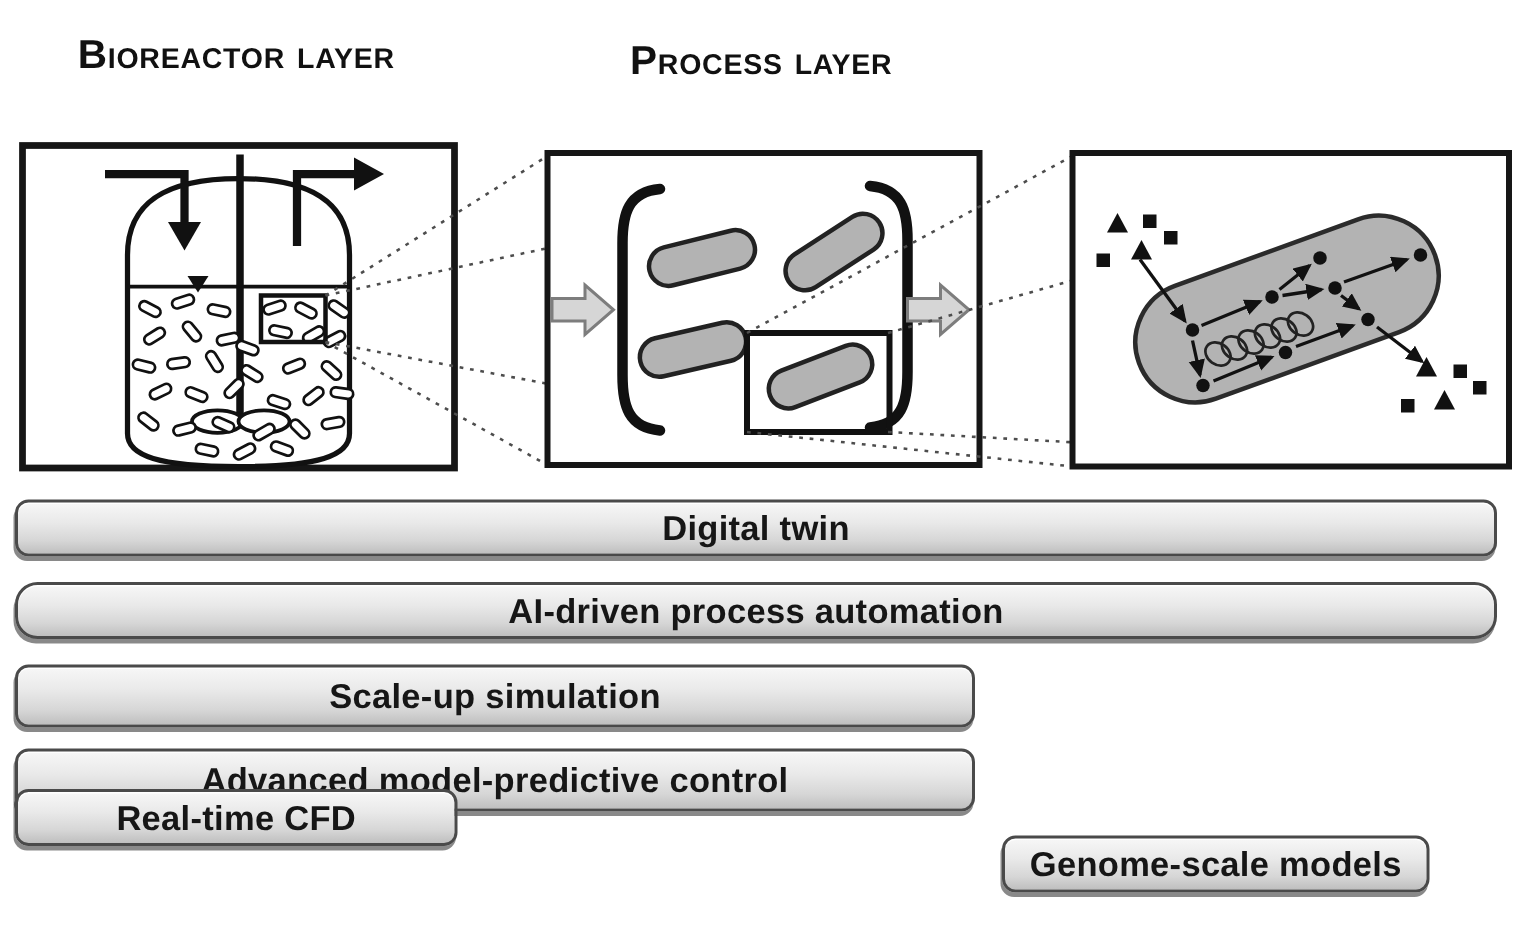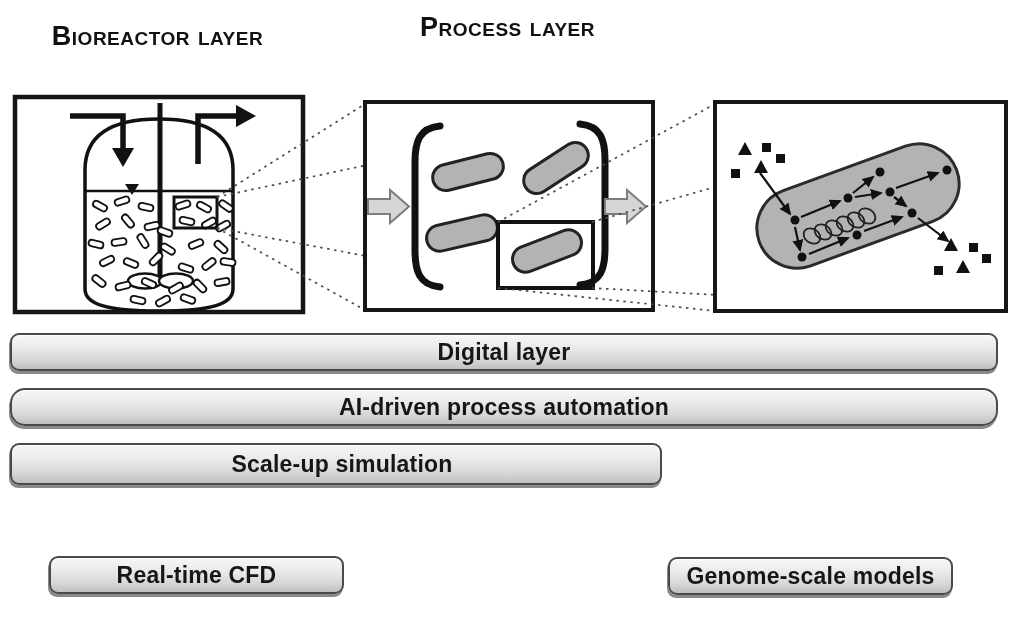--- a/index.html
+++ b/index.html
@@ -6,35 +6,35 @@
   .canvas{
     position:relative;width:1024px;height:618px;background:#ffffff;
     font-family:"Liberation Sans",sans-serif;overflow:hidden;
   }
   .layer-title{
     position:absolute;text-align:center;color:#111;
     font-weight:700;font-size:27px;line-height:33px;
     font-variant:small-caps;letter-spacing:.5px;
   }
   .t1{left:10px;top:20px;width:295px;}
-  .t2{left:360px;top:11px;width:295px;}
+  .t2{left:360px;top:24px;width:295px;}
   .t3{left:705px;top:8px;width:305px;}
   .fig-svg{position:absolute;left:0;top:0;}
   .bar{
     position:absolute;display:flex;align-items:center;justify-content:center;
     border:2px solid #4a4a4a;border-radius:9px;
     background:linear-gradient(180deg,#f7f7f7 0%,#e9e9e9 40%,#d6d6d6 75%,#bfbfbf 100%);
     box-shadow:-1px 3px 0 rgba(40,40,40,.55), inset 0 1px 0 #ffffff;
     color:#161616;font-size:23px;font-weight:700;letter-spacing:.2px;
   }
   .bar1{left:10px;top:333px;width:984px;height:34px;}
   .bar2{left:10px;top:388px;width:984px;height:34px;border-radius:15px;}
-  .bar3{left:10px;top:443px;width:636px;height:38px;padding-left:12px;}
+  .bar3{left:10px;top:443px;width:636px;height:38px;}
   .bar4{left:10px;top:499px;width:636px;height:38px;}
-  .bar5{left:10px;top:556px;width:291px;height:34px;margin-left:39px;}
+  .bar5{left:10px;top:526px;width:291px;height:34px;}
   .bar6{left:668px;top:557px;width:281px;height:34px;}
 </style>
 </head>
 <body>
 
 <div class="canvas">
 
   <div class="layer-title t1">Bioreactor layer</div>
   <div class="layer-title t2">Process layer</div>
   <div class="layer-title t3">
@@ -195,28 +195,31 @@
         <polygon points="951,238 958,251 944,251"></polygon>
         <polygon points="963,260 970,273 956,273"></polygon>
         <rect x="969" y="243" width="9" height="9"></rect>
         <rect x="982" y="254" width="9" height="9"></rect>
         <rect x="934" y="266" width="9" height="9"></rect>
       </g>
     </g>
   </svg>
 
   <div class="bar bar1">
-    <span>Digital layer</span>
+    <span>Digital twin</span>
   </div>
   <div class="bar bar2">
     <span>AI-driven process automation</span>
   </div>
   <div class="bar bar3">
     <span>Scale-up simulation</span>
   </div>
+  <div class="bar bar4">
+    <span>Advanced model-predictive control</span>
+  </div>
   <div class="bar bar5">
     <span>Real-time CFD</span>
   </div>
   <div class="bar bar6">
     <span>Genome-scale models</span>
   </div>
 
 </div>
 
 </body></html>

